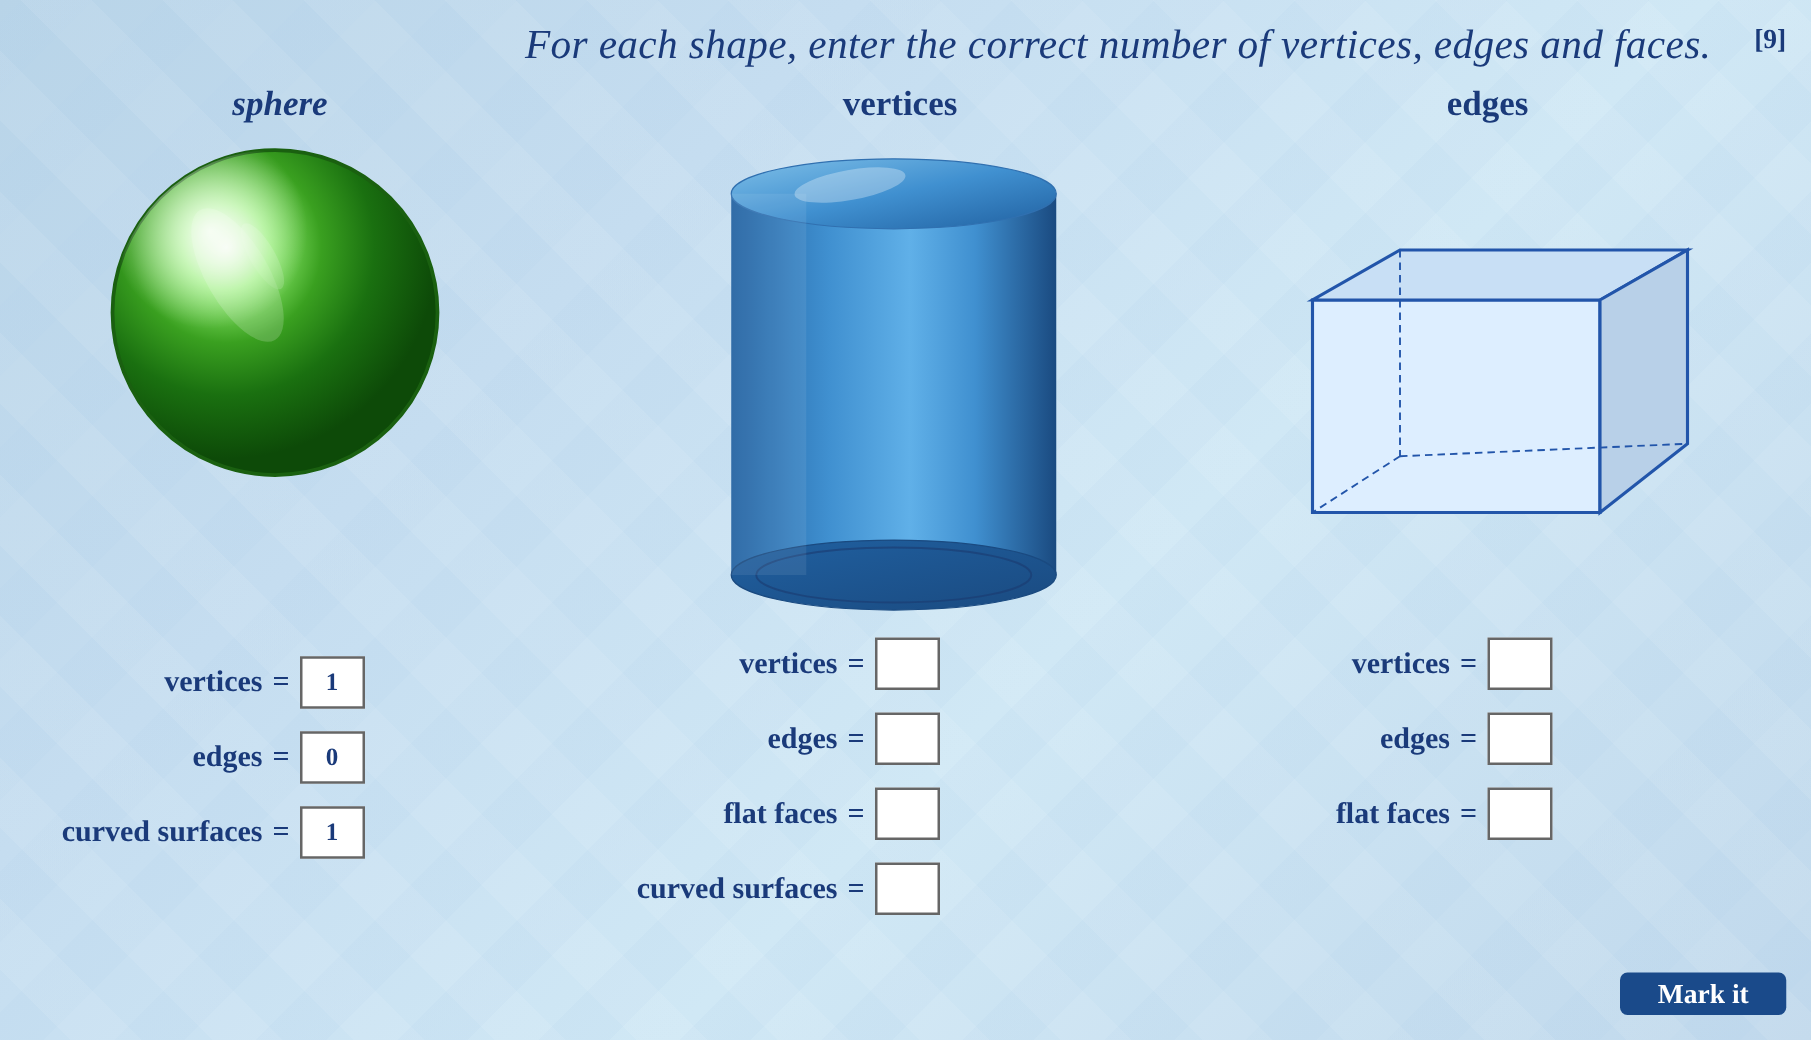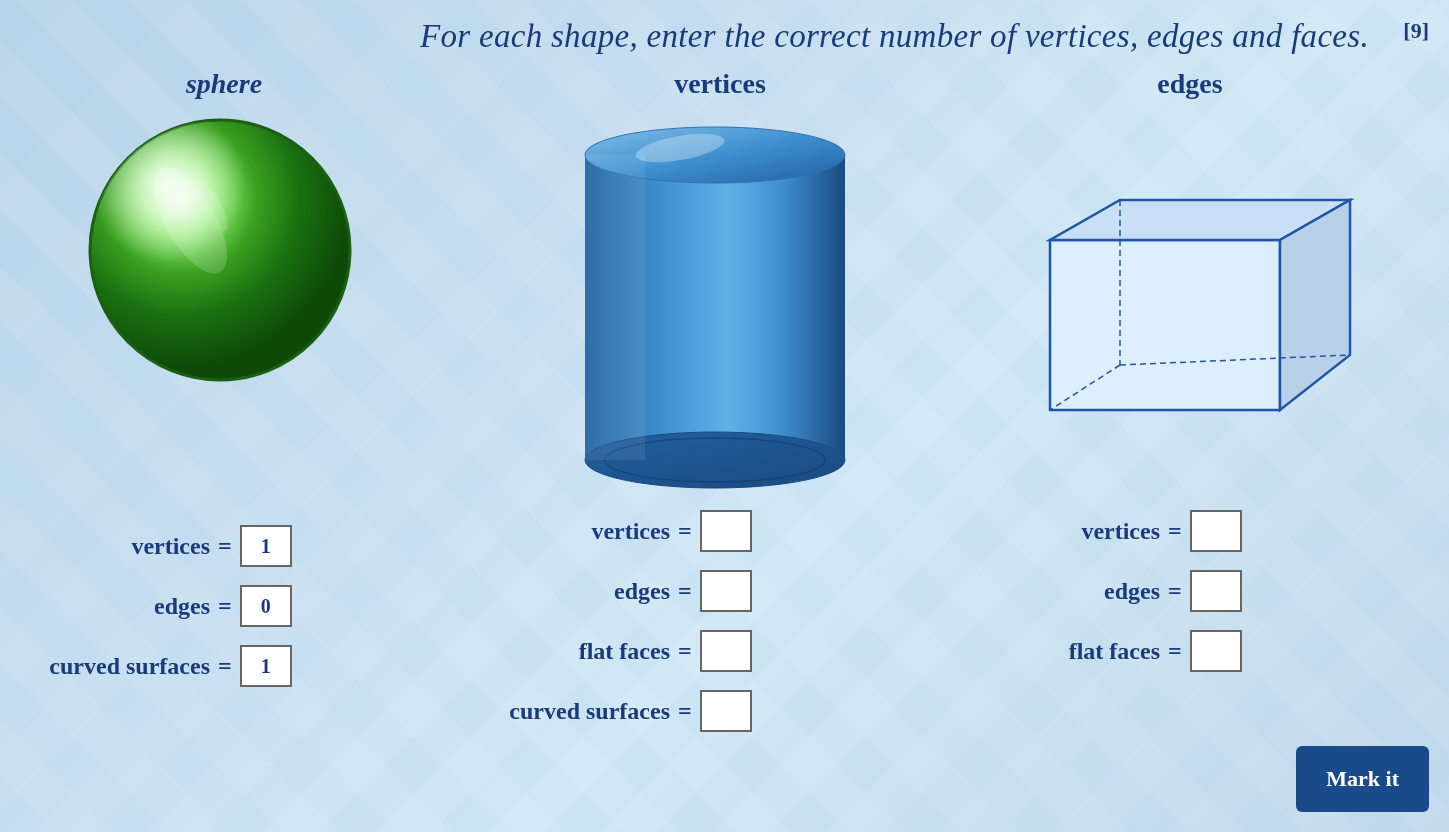--- a/index.html
+++ b/index.html
@@ -100,21 +100,21 @@
 
     
     .mark-button {
       position: absolute;
       bottom: 20px;
       right: 20px;
       background: #1a4a8a;
       color: white;
       font-size: 22px;
       font-weight: bold;
-      padding: 20px 30px;
+      padding: 4px 30px;
       border: none;
       border-radius: 6px;
       cursor: pointer;
       font-family: 'Times New Roman', serif;
     }
 
     
     .sphere-inputs {
       position: absolute;
       top: 525px;

